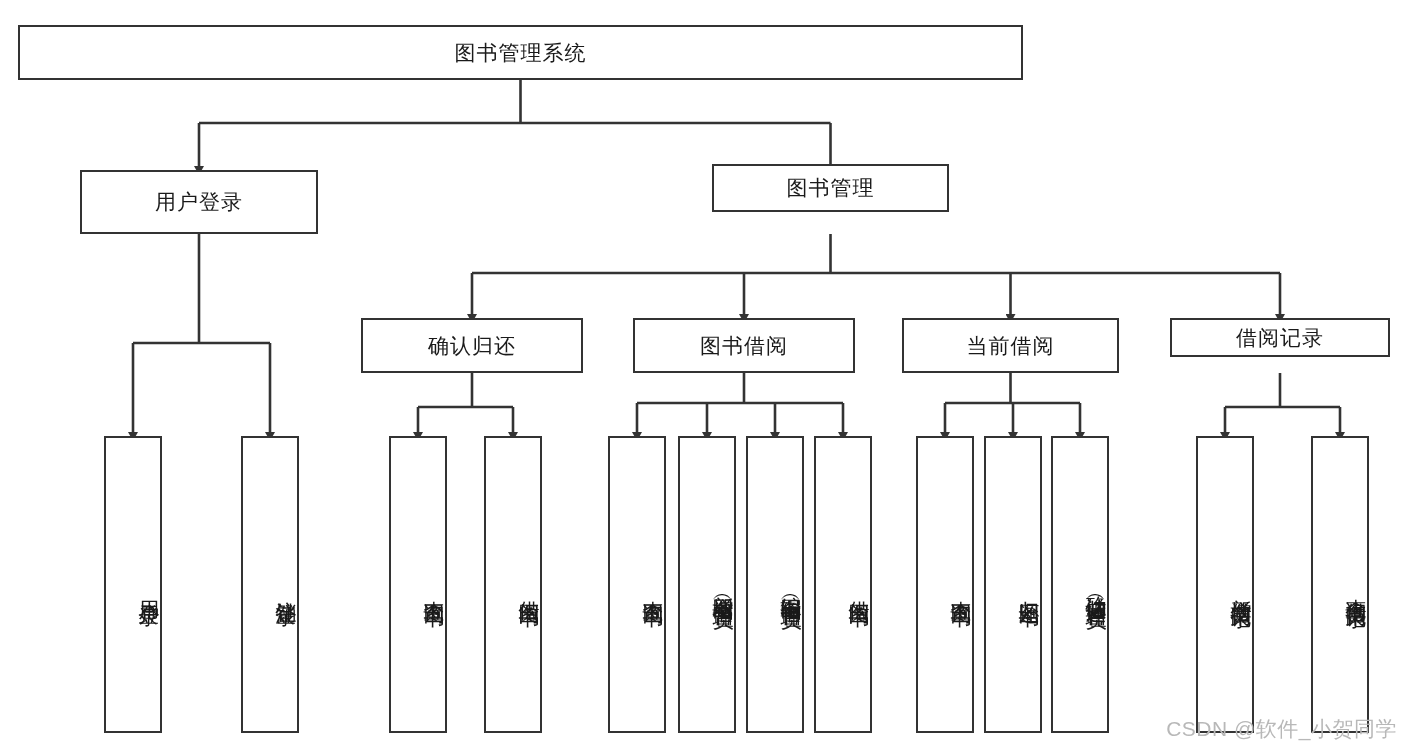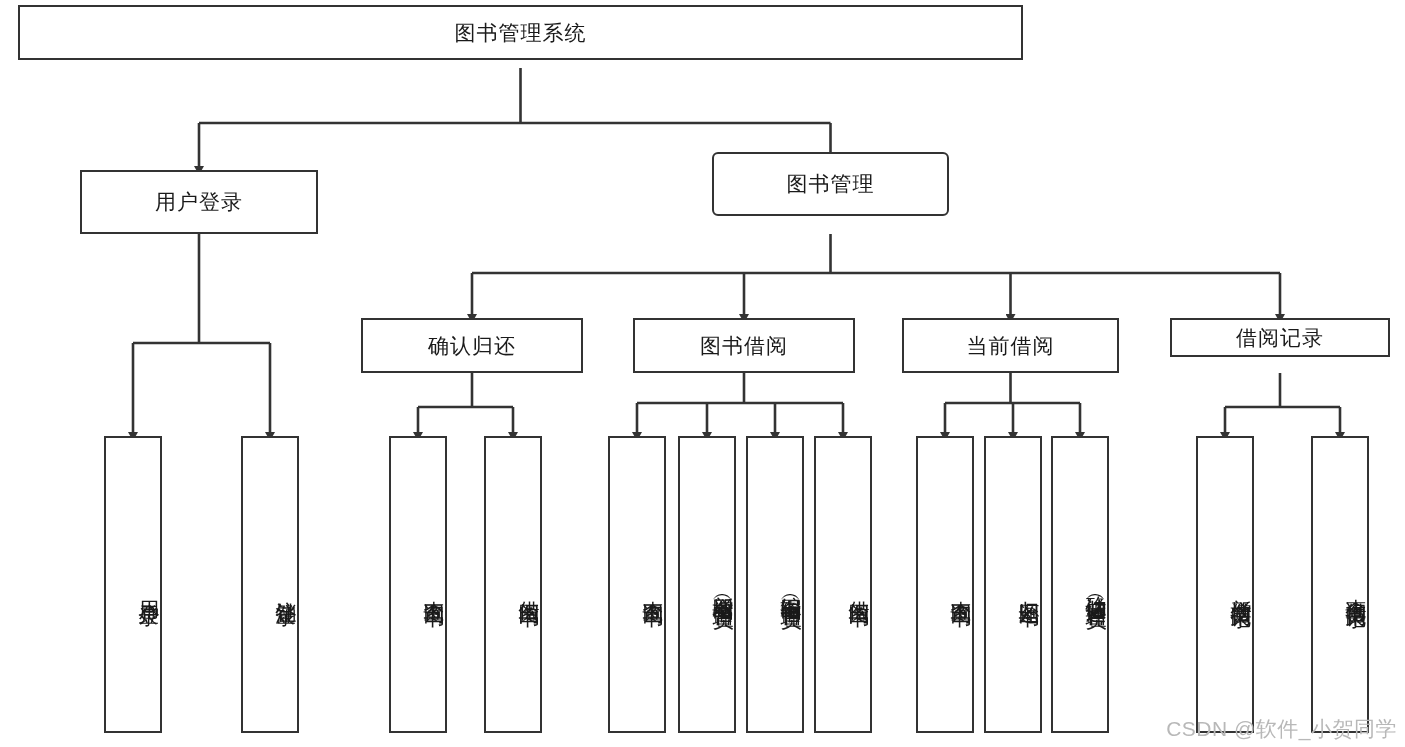--- a/index.html
+++ b/index.html
@@ -97,27 +97,27 @@
         <path d="M945,403 L945,433" marker-end="url(#arrow)"></path>
         <path d="M1013,403 L1013,433" marker-end="url(#arrow)"></path>
         <path d="M1080,403 L1080,433" marker-end="url(#arrow)"></path>
         <path d="M1280,373 L1280,407 M1225,407 L1340,407"></path>
         <path d="M1225,407 L1225,433" marker-end="url(#arrow)"></path>
         <path d="M1340,407 L1340,433" marker-end="url(#arrow)"></path>
       </g>
   </svg>
 
   <div id="nodes-layer">
-      <div class="node horiz" id="node-root" style="left: 18px; top: 5px; width: 1005px; height: 55px;">
+      <div class="node horiz" id="node-root" style="left: 18px; top: 25px; width: 1005px; height: 55px;">
         <span class="nlabel">图书管理系统</span>
       </div>
       <div class="node horiz" id="node-login" style="left: 80px; top: 170px; width: 238px; height: 64px;">
         <span class="nlabel">用户登录</span>
       </div>
-      <div class="node horiz" id="node-bookmgmt" style="left: 712px; top: 152px; width: 237px; height: 64px; border-radius: 6px;">
+      <div class="node horiz" id="node-bookmgmt" style="left: 712px; top: 164px; width: 237px; height: 48px;">
         <span class="nlabel">图书管理</span>
       </div>
       <div class="node horiz" id="node-newbook" style="left: 361px; top: 318px; width: 222px; height: 55px;">
         <span class="nlabel">确认归还</span>
       </div>
       <div class="node horiz" id="node-borrow" style="left: 633px; top: 318px; width: 222px; height: 55px;">
         <span class="nlabel">图书借阅</span>
       </div>
       <div class="node horiz" id="node-current" style="left: 902px; top: 318px; width: 217px; height: 55px;">
         <span class="nlabel">当前借阅</span>

